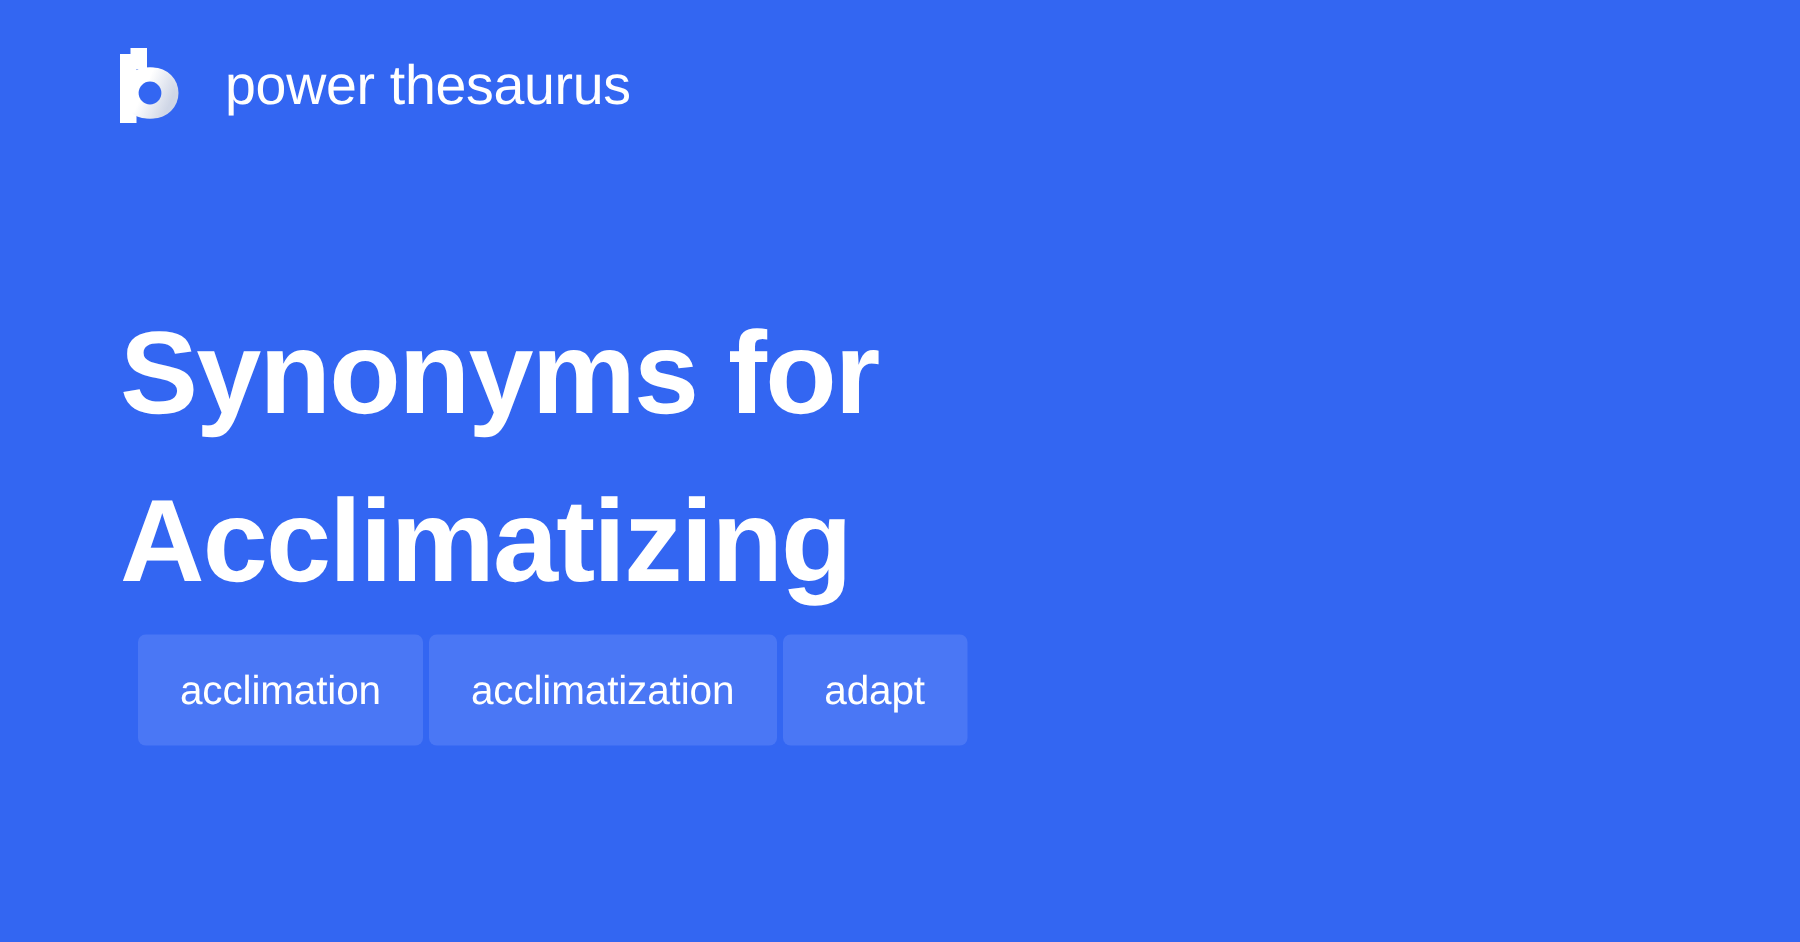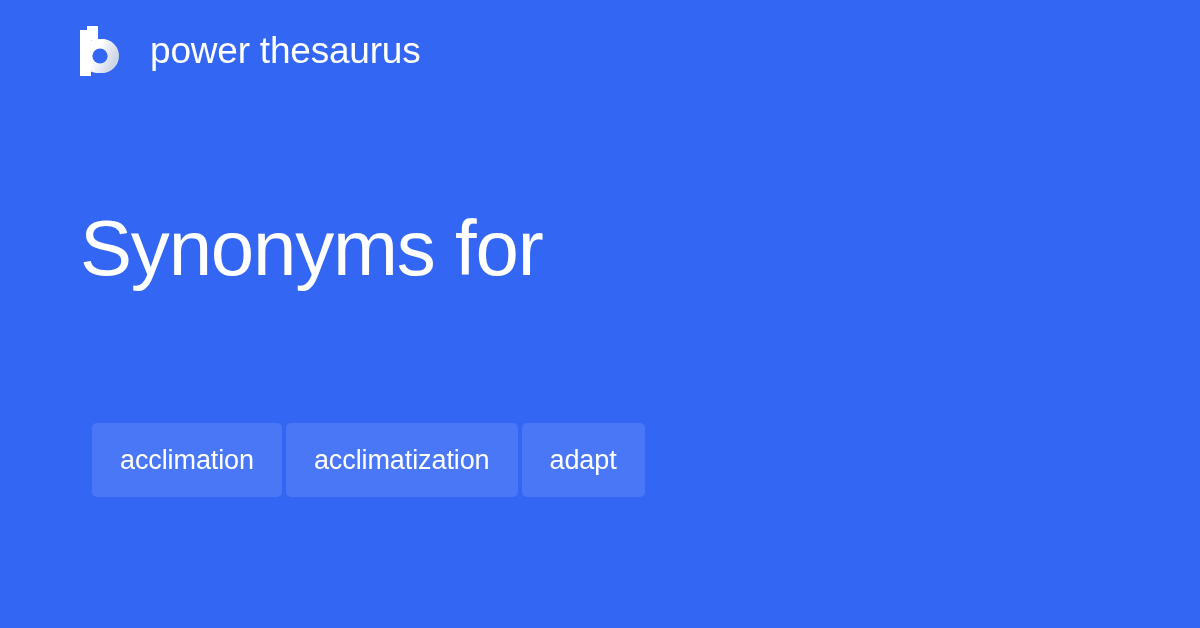--- a/index.html
+++ b/index.html
@@ -21,21 +21,21 @@
     background: #3366F2;
     box-sizing: border-box;
   }
 
   
   .brand {
     position: absolute;
     left: 80px;
     top: 26px;
     display: flex;
-    align-items: flex-start;
+    align-items: flex-end;
     height: 56px;
   }
   .brand-logo {
     width: 42px;
     height: 50px;
     display: block;
     flex: 0 0 auto;
   }
   .brand-name {
     margin-left: 28px;
@@ -49,21 +49,21 @@
   }
 
   
   .headline {
     position: absolute;
     left: 80px;
     top: 140px;
     width: 1040px;
     color: #FFFFFF;
     font-size: 78px;
-    font-weight: 400;
+    font-weight: 700;
     line-height: 112px;
     letter-spacing: -1.2px;
     font-family: "Liberation Sans", sans-serif;
   }
   .headline-line {
     display: block;
     white-space: nowrap;
   }
 
   
@@ -117,20 +117,21 @@
 
       <circle cx="20" cy="30" r="7.6" fill="#3366F2"></circle>
 
       <rect x="7" y="0" width="11" height="14" fill="#FFFFFF"></rect>
     </svg>
     <span class="brand-name">power thesaurus</span>
   </div>
 
   <h1 class="headline">
     <span class="headline-line">Synonyms for</span>
+    <span class="headline-line">Acclimatizing</span>
   </h1>
 
   <div class="chips">
     <span class="chip">acclimation</span>
     <span class="chip">acclimatization</span>
     <span class="chip">adapt</span>
   </div>
 
 </div>
 

